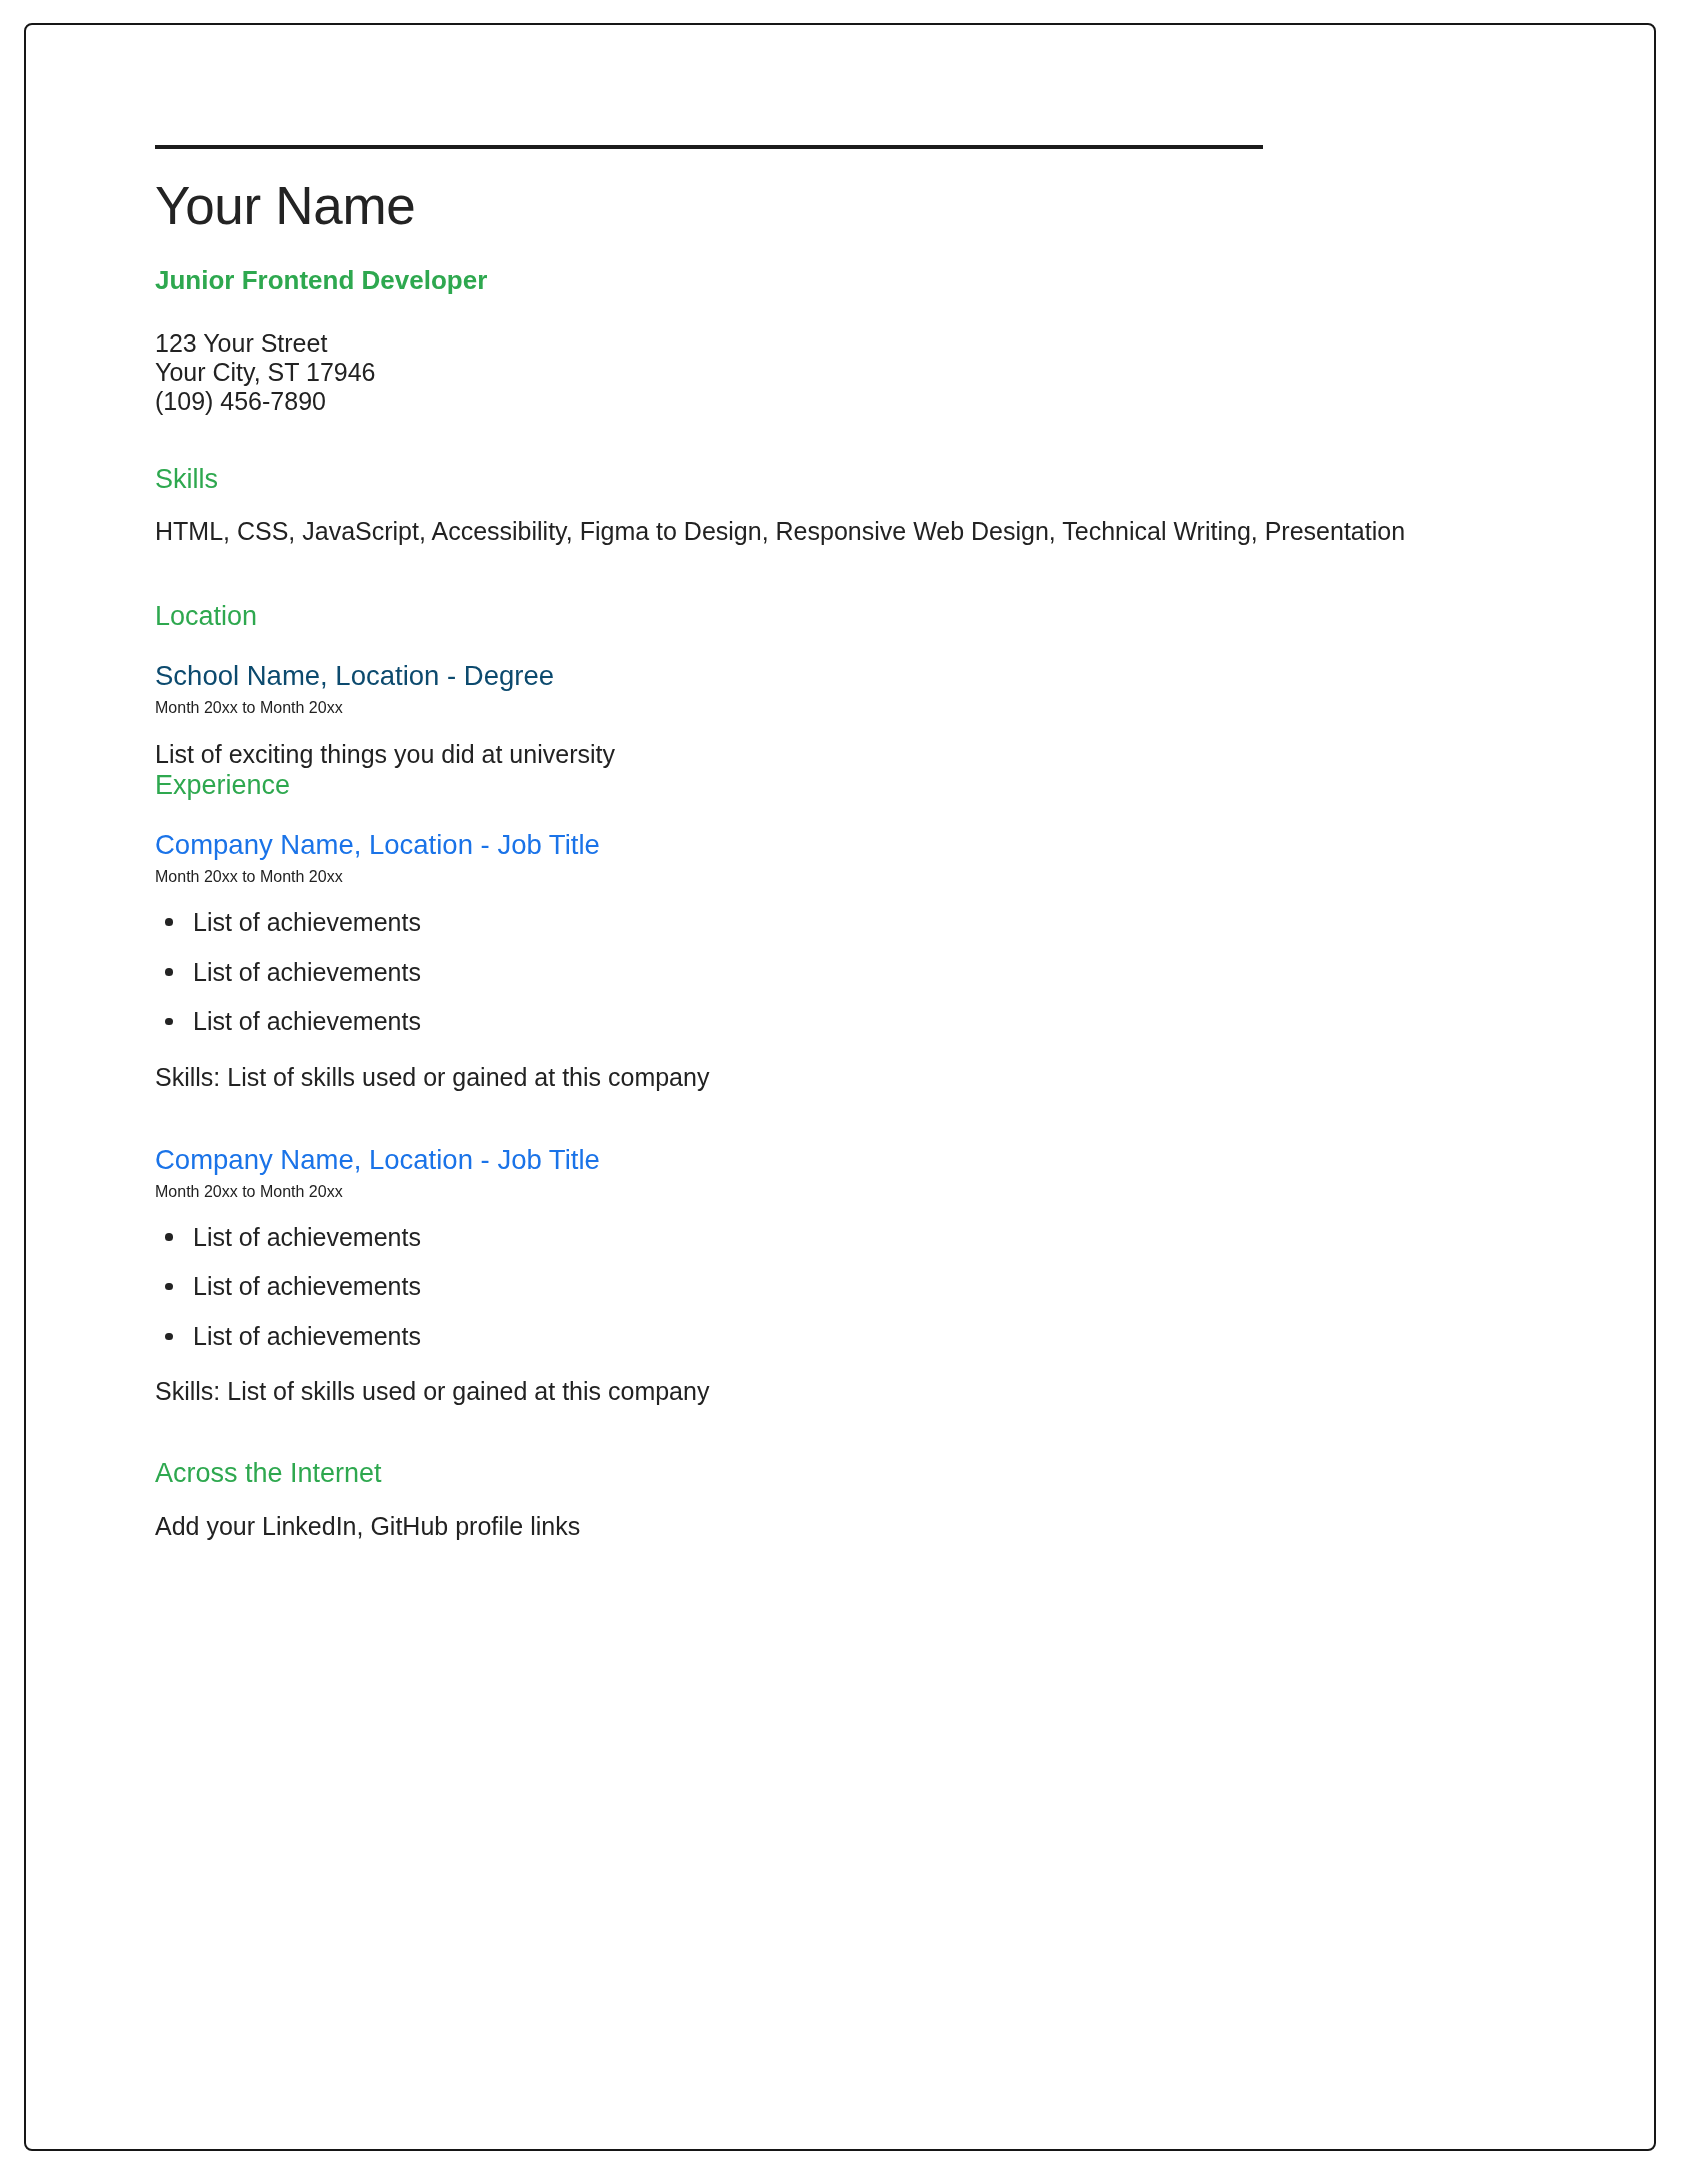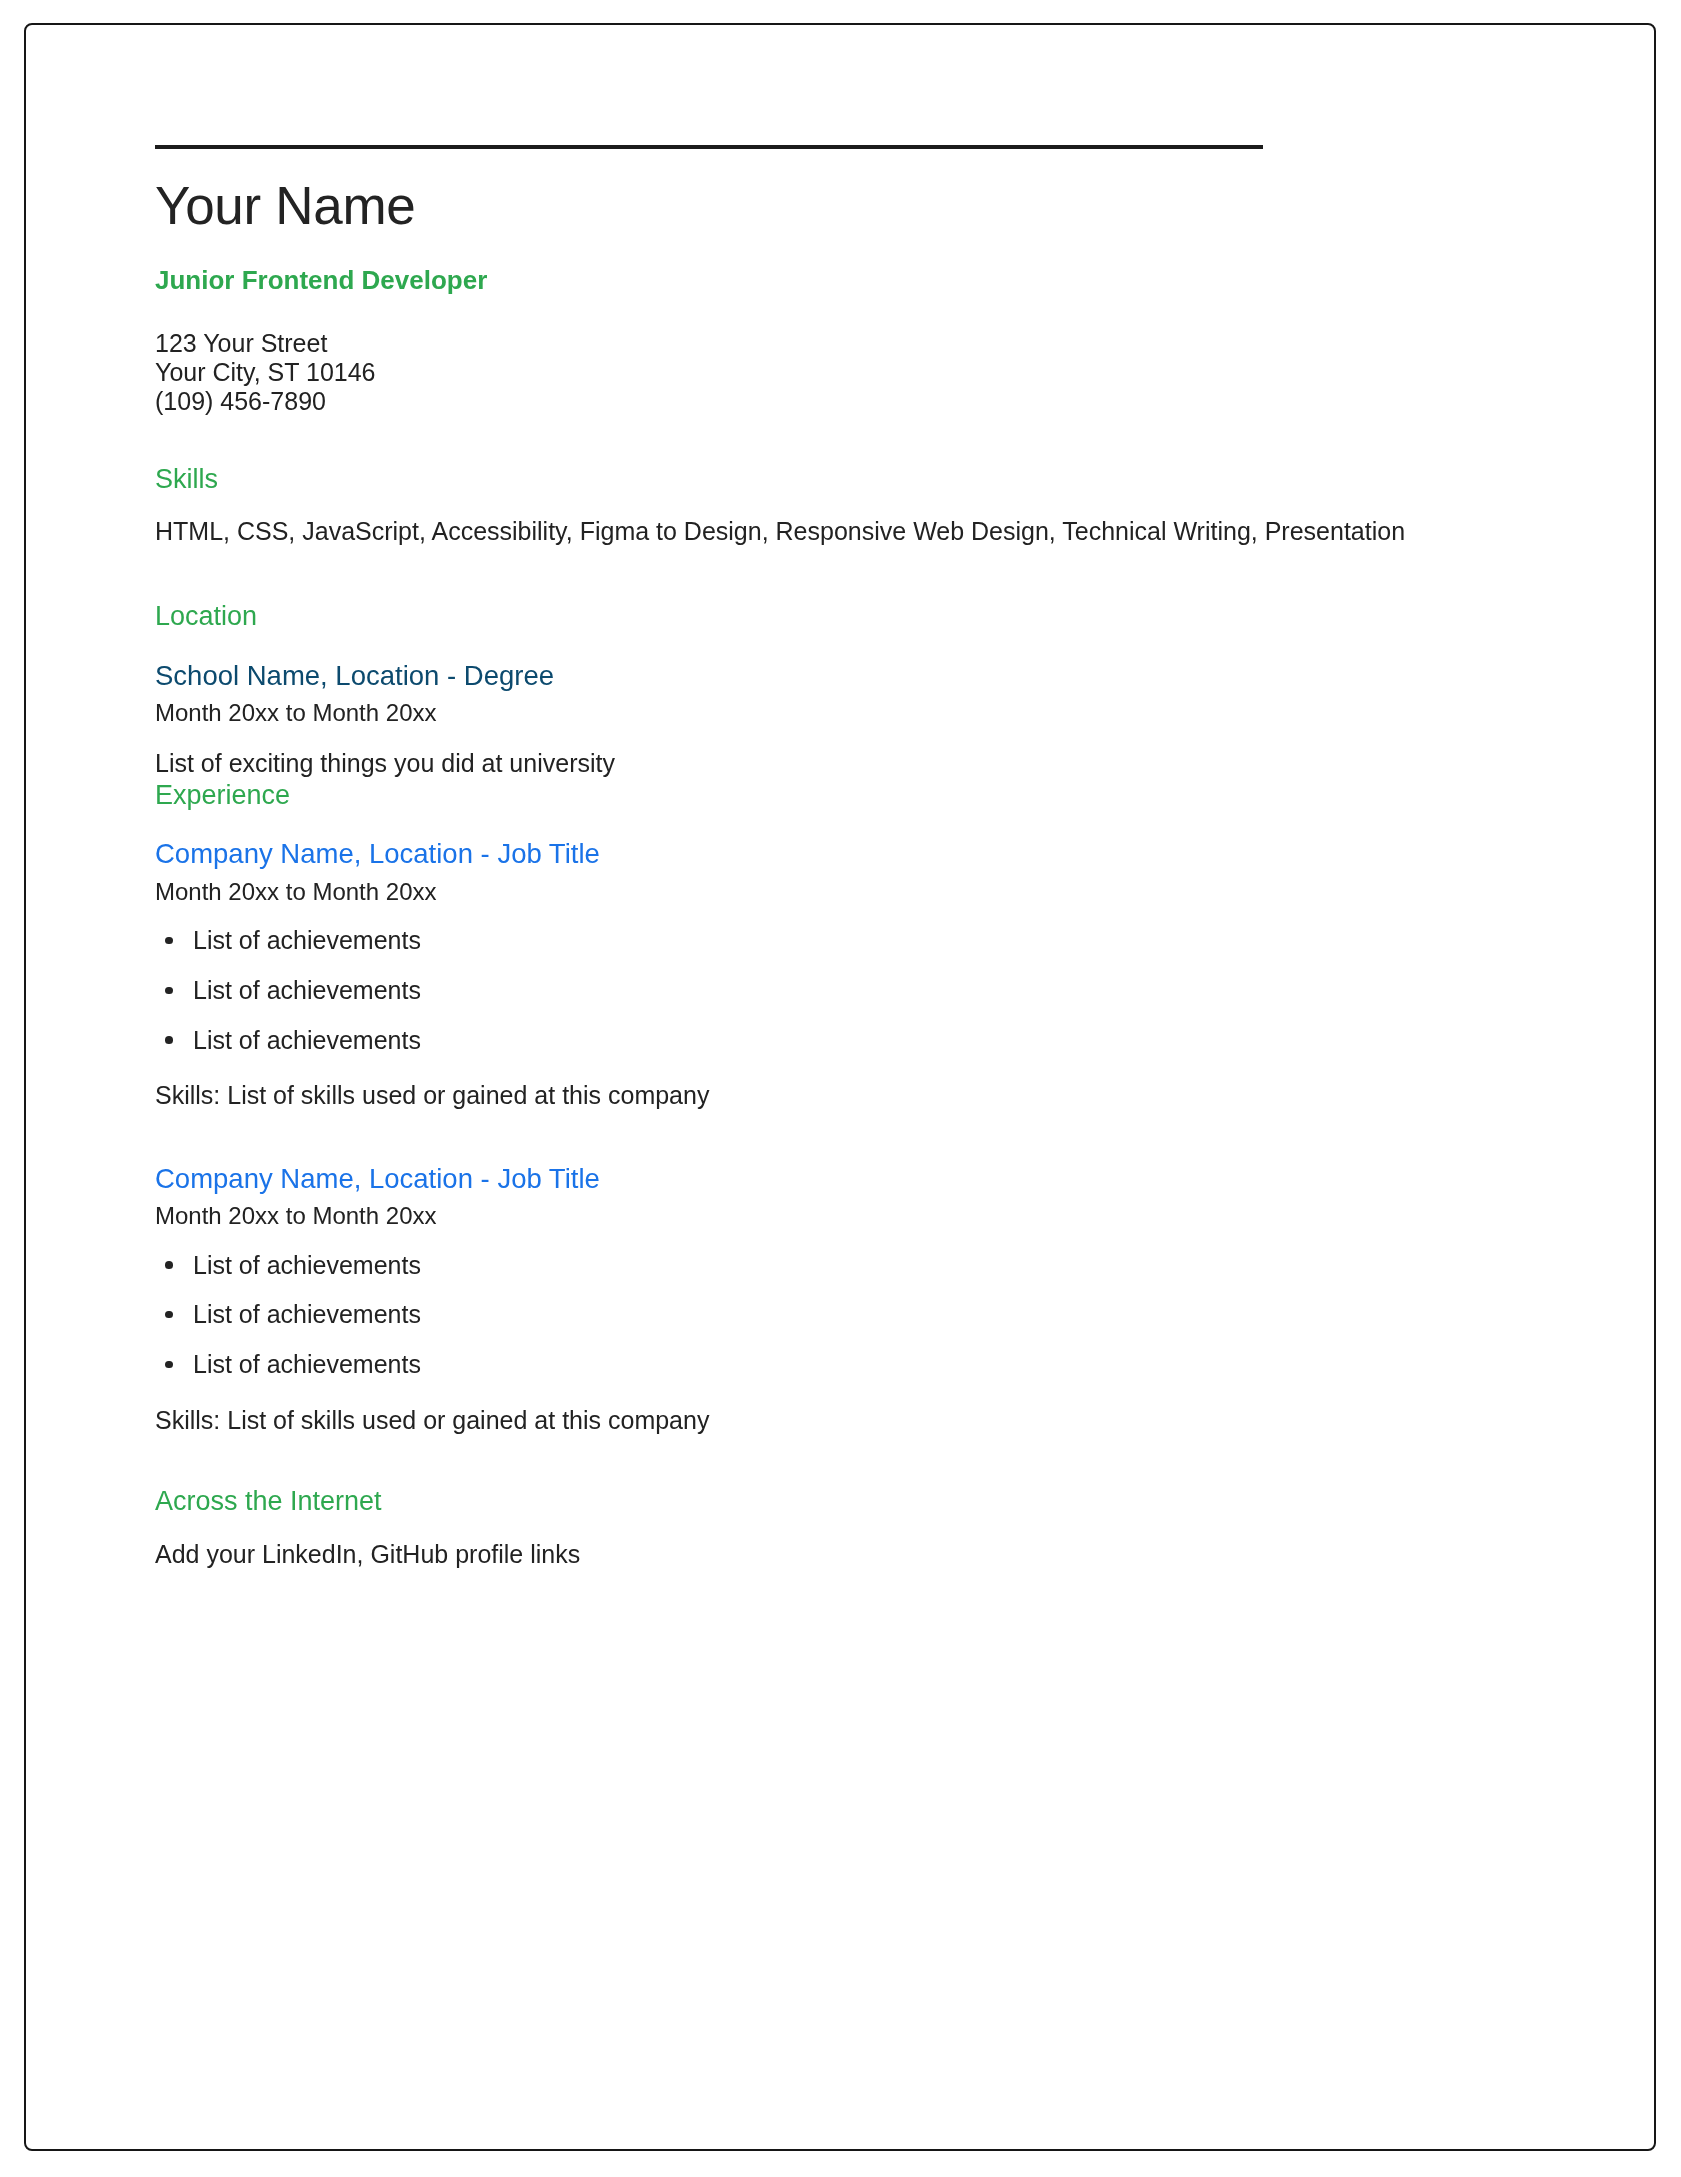--- a/index.html
+++ b/index.html
@@ -90,21 +90,21 @@
   }
 
   .entry { margin-top: 27.5px; }
   .entry-title {
     font-size: 27.5px;
     font-weight: 400;
     line-height: 1.18;
     margin: 0;
   }
   .entry-dates {
-    font-size: 24px;
+    font-size: 16px;
     line-height: 1.17;
     margin: 6.9px 0 0 0;
     color: #222222;
   }
   .entry-note {
     font-size: 25px;
     line-height: 1.17;
     margin: 22.4px 0 0 0;
   }
   .entry-skills {
@@ -145,21 +145,21 @@
   <div class="sheet">
 
     <div class="top-rule" style="border-top-color: rgb(28, 28, 28);"></div>
 
     <h1 class="name">Your Name</h1>
 
     <div class="job-role" style="color: rgb(46, 168, 79);">Junior Frontend Developer</div>
 
     <div class="contact-block">
       <div class="contact-line">123 Your Street</div>
-      <div class="contact-line">Your City, ST 10146</div>
+      <div class="contact-line">Your City, ST 17946</div>
       <div class="contact-line">(109) 456-7890</div>
     </div>
 
     <div class="section section-skills">
       <h2 class="section-heading" style="color: rgb(46, 168, 79);">Skills</h2>
       <div class="body-text">HTML, CSS, JavaScript, Accessibility, Figma to Design, Responsive Web Design, Technical Writing, Presentation</div>
     </div>
 
     <div class="section section-education">
       <h2 class="section-heading" style="color: rgb(46, 168, 79);">Location</h2>

